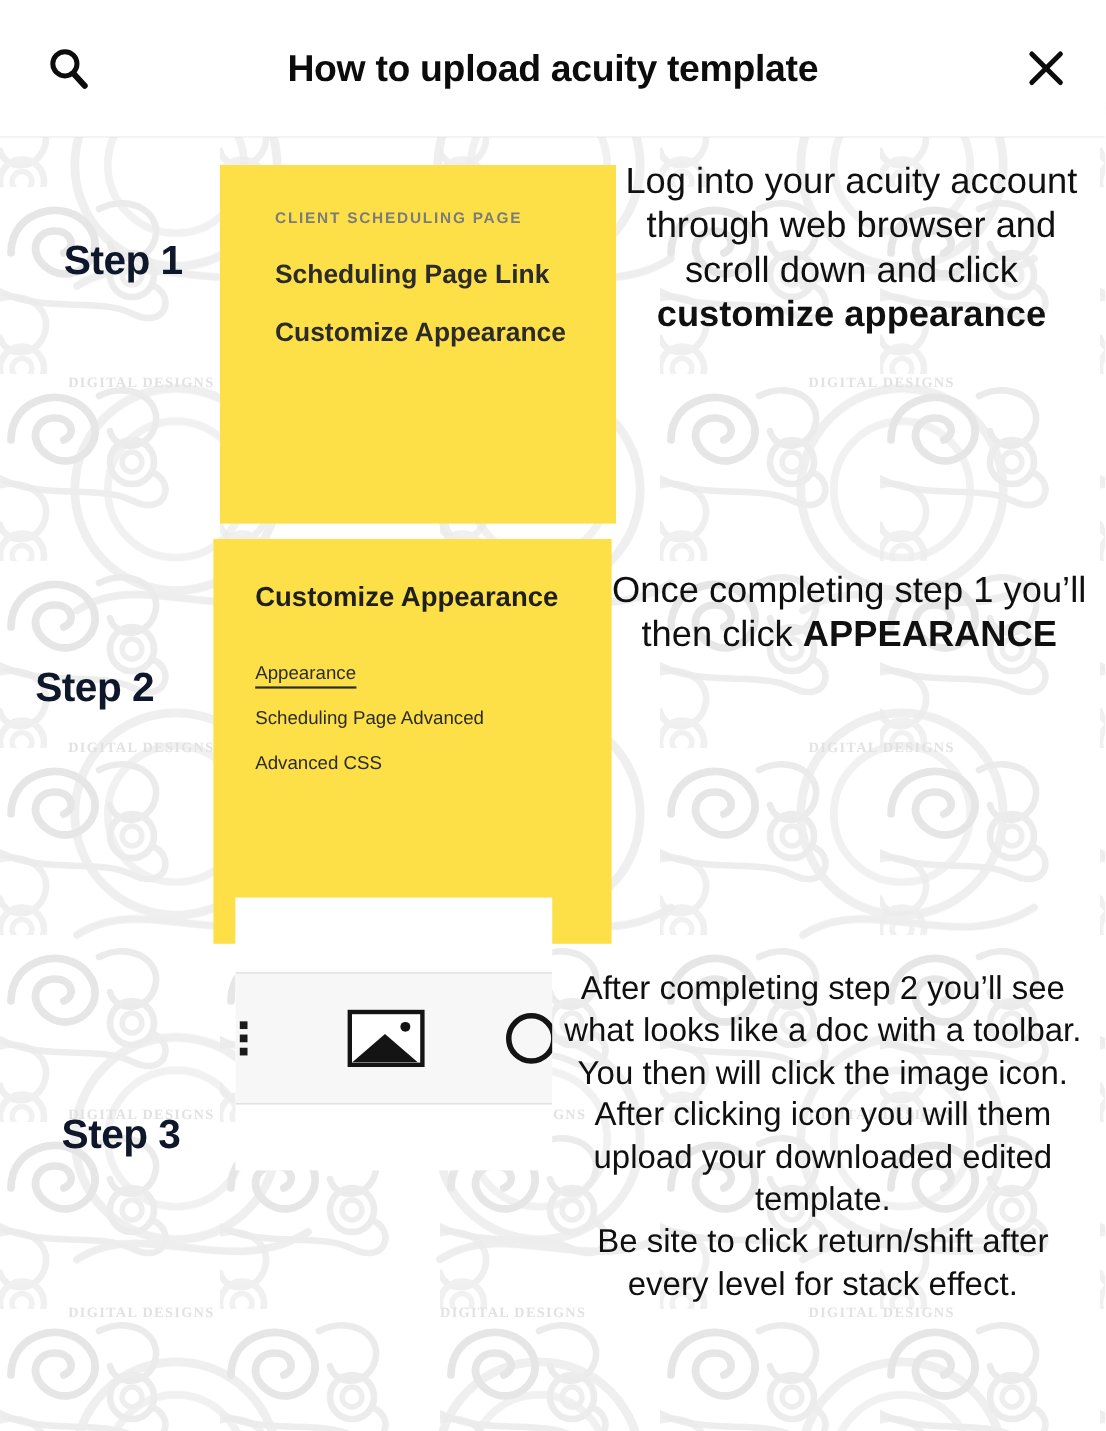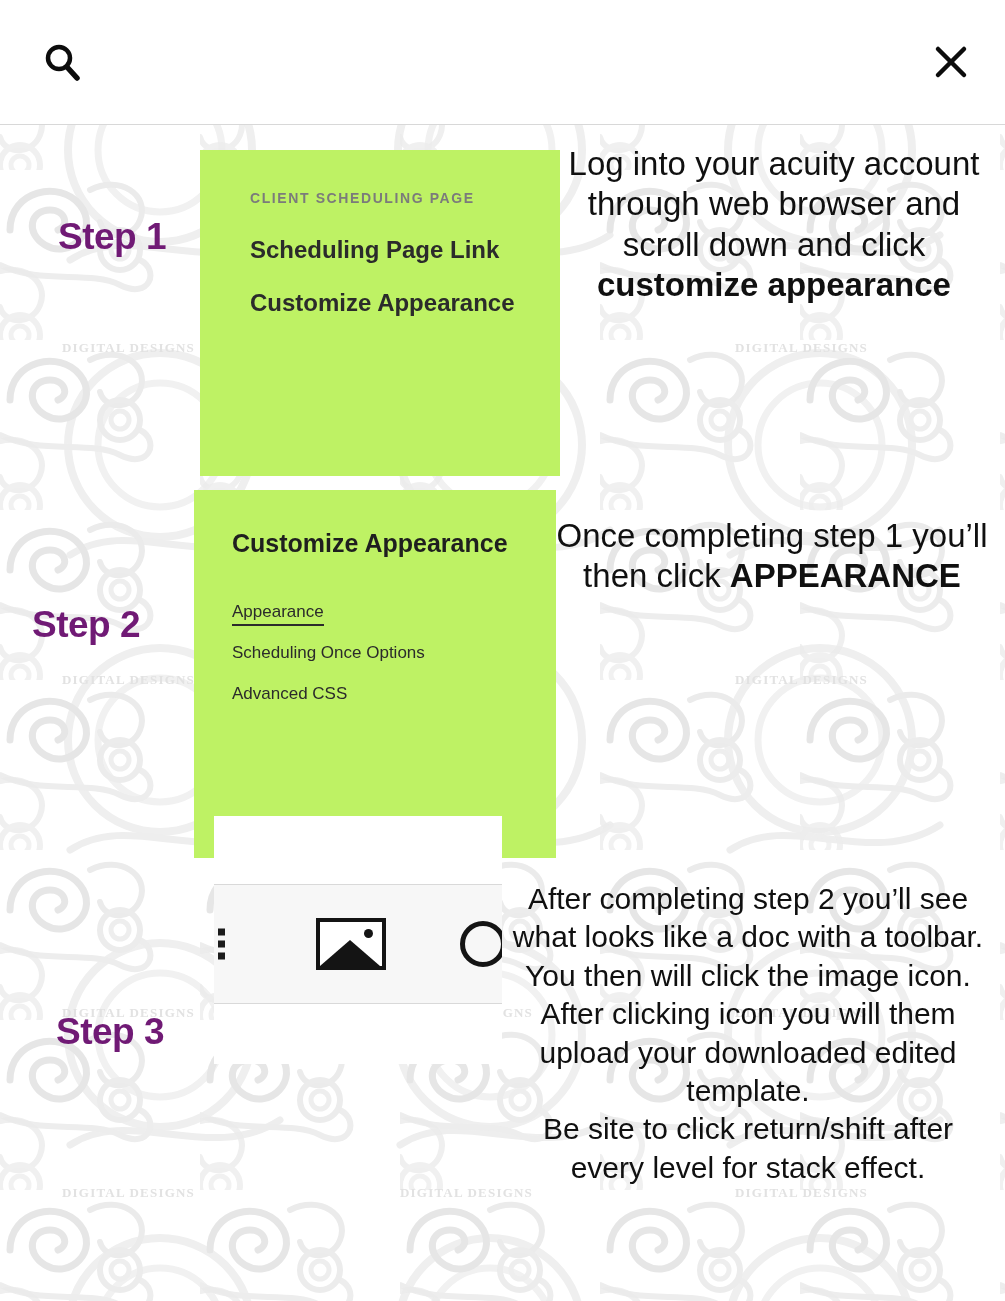--- a/index.html
+++ b/index.html
@@ -88,28 +88,28 @@
   .content {
     position: absolute;
     top: 124px; left: 0; right: 0; bottom: 0;
     z-index: 10;
   }
 
   .step-label {
     position: absolute;
     font-size: 37px;
     font-weight: 700;
-    color: #701a75;
+    color: #0f172a;
     letter-spacing: -0.5px;
   }
 
   
   .panel {
     position: absolute;
-    background: #bef264;
+    background: #fde047;
     box-sizing: border-box;
   }
 
   .panel-kicker {
     font-size: 14px;
     font-weight: 600;
     letter-spacing: 1.6px;
     color: #7b7b7b;
   }
   .panel-link {
@@ -284,20 +284,21 @@
     <div class="wm-text" style="left:735px; top:1185px;">DIGITAL DESIGNS</div>
   </div>
 
   <div class="topbar">
     <div class="search-btn">
       <svg width="40" height="40" viewBox="0 0 40 40" aria-hidden="true">
         <circle cx="17" cy="16" r="11" fill="none" stroke="#0c0c0c" stroke-width="4.5"></circle>
         <line x1="25" y1="25" x2="35" y2="36" stroke="#0c0c0c" stroke-width="5.5" stroke-linecap="round"></line>
       </svg>
     </div>
+    <div class="modal-title">How to upload acuity template</div>
     <div class="close-btn">
       <svg width="36" height="36" viewBox="0 0 36 36" aria-hidden="true">
         <line x1="5" y1="5" x2="31" y2="31" stroke="#0c0c0c" stroke-width="4.5" stroke-linecap="round"></line>
         <line x1="31" y1="5" x2="5" y2="31" stroke="#0c0c0c" stroke-width="4.5" stroke-linecap="round"></line>
       </svg>
     </div>
   </div>
 
   <div class="content">
 
@@ -313,21 +314,21 @@
       <span>Log into your acuity account through web browser and scroll down and click </span><b>customize appearance</b>
     </div>
 
     <div class="step-label" style="left:32px; top:480px;">Step 2</div>
 
     <div class="panel" style="left:194px; top:366px; width:362px; height:368px;">
       <div class="panel-heading" style="position:absolute; left:38px; top:39px;">Customize Appearance</div>
       <div style="position:absolute; left:38px; top:112px;">
         <span class="panel-tab active">Appearance</span>
       </div>
-      <div class="panel-tab" style="position:absolute; left:38px; top:153px;">Scheduling Once Options</div>
+      <div class="panel-tab" style="position:absolute; left:38px; top:153px;">Scheduling Page Advanced</div>
       <div class="panel-tab" style="position:absolute; left:38px; top:194px;text-align:right;">Advanced CSS</div>
     </div>
 
     <div class="desc" id="desc2">
       <span>Once completing step 1 you’ll then click </span><b>APPEARANCE</b>
     </div>
 
     <div class="step-label" style="left:56px; top:887px;">Step 3</div>
 
     <div class="toolbar-panel">

